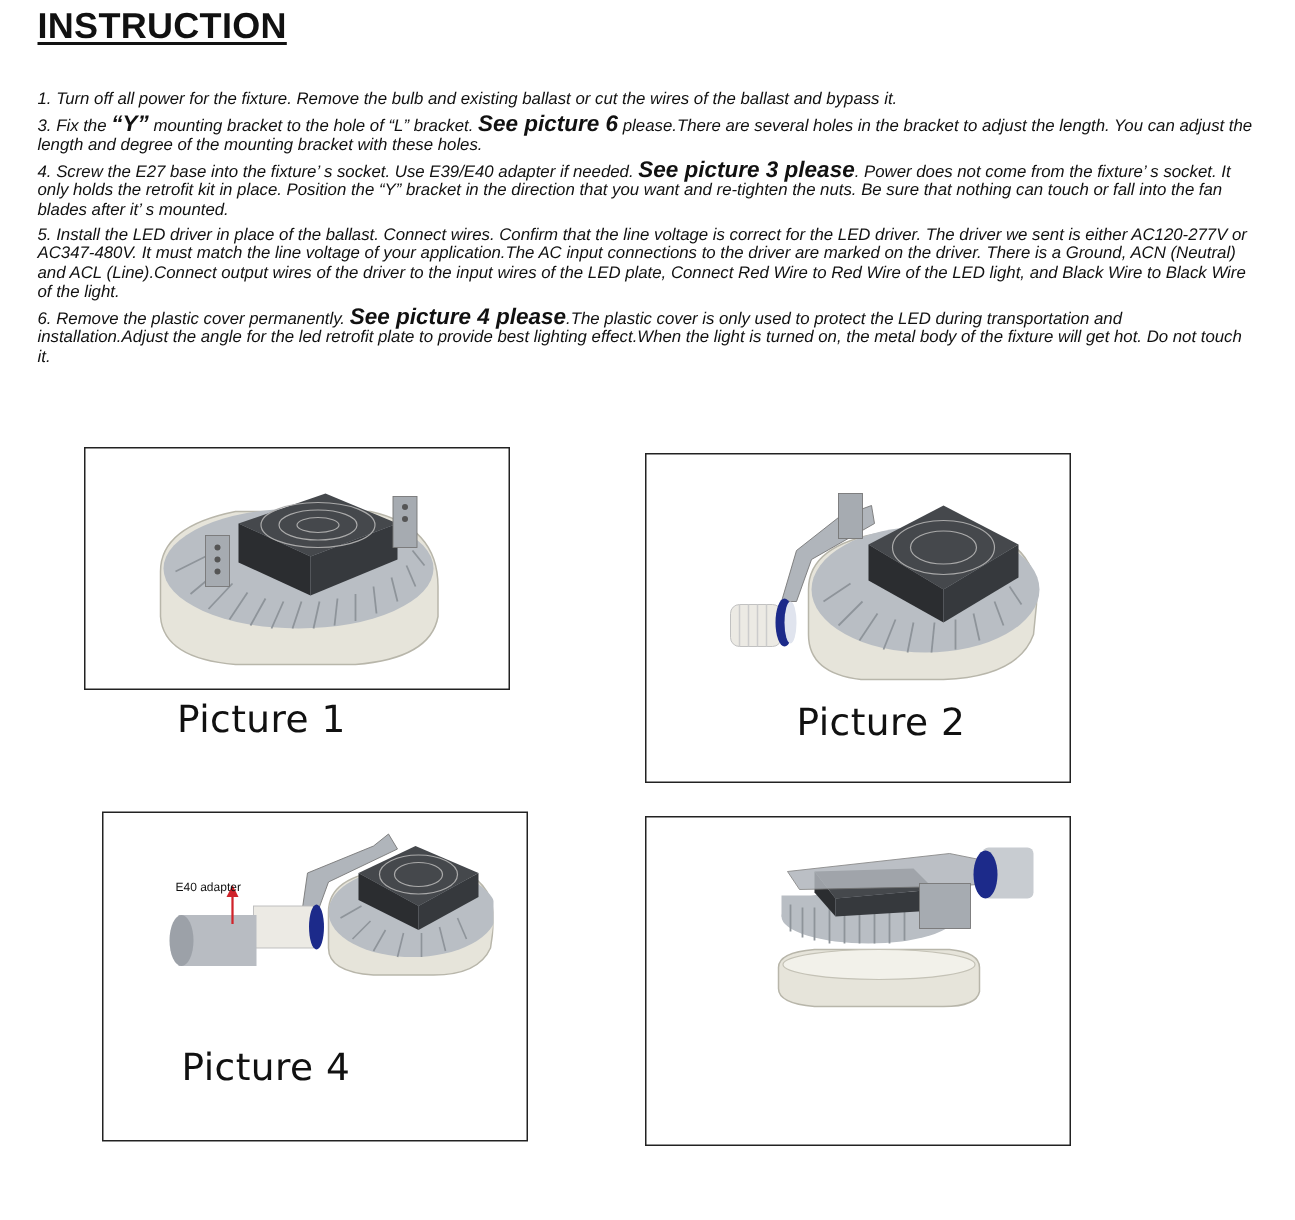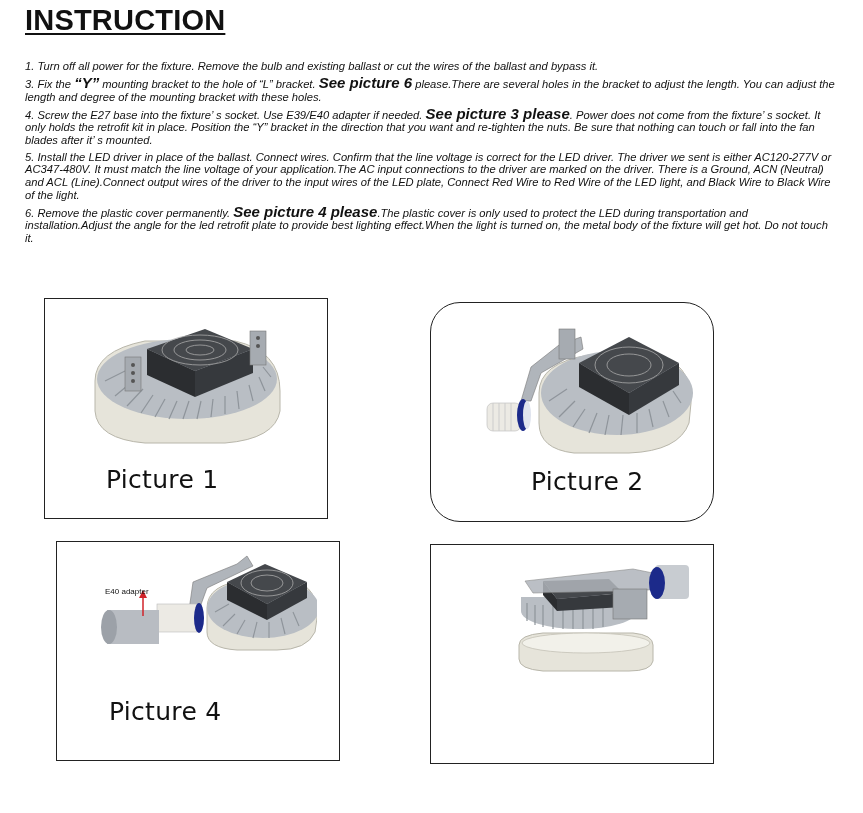--- a/index.html
+++ b/index.html
@@ -2,21 +2,21 @@
 <html><head>
 <meta charset="utf-8">
 <style>
   html, body { margin: 0; padding: 0; background: #ffffff; }
   body {
     width: 863px; height: 813px; position: relative; overflow: hidden;
     font-family: "Liberation Sans", sans-serif; color: #111;
   }
   .title {
     position: absolute; left: 25px; top: 4px;
-    font-size: 29px; font-weight: bold; letter-spacing: 0.2px;
+    font-size: 24px; font-weight: bold; letter-spacing: 0.2px;
     text-decoration: underline; text-decoration-thickness: 2px; text-underline-offset: 3px;
     color: #111;
   }
   .steps {
     position: absolute; left: 25px; top: 60px; width: 810px;
     font-size: 11.2px; line-height: 12.6px;
   }
   .step { margin: 0 0 4.4px 0; font-style: italic; }
   .big { font-size: 15px; font-weight: bold; }
   .bigq { font-size: 15px; font-weight: bold; }
@@ -48,21 +48,21 @@
     <span>4.</span><span> Screw the E27 base into the fixture’ s socket. Use E39/E40 adapter if needed. </span><span class="big">See picture 3 please</span><span>. Power does not come from the fixture’ s socket. It only holds the retrofit kit in place. Position the “Y” bracket in the direction that you want and re-tighten the nuts. Be sure that nothing can touch or fall into the fan blades after it’ s mounted.</span>
   </p>
   <p class="step">
     <span>5.</span><span> Install the LED driver in place of the ballast. Connect wires. Confirm that the line voltage is correct for the LED driver. The driver we sent is either AC120-277V or AC347-480V. It must match the line voltage of your application.The AC input connections to the driver are marked on the driver. There is a Ground, ACN (Neutral) and ACL (Line).Connect output wires of the driver to the input wires of the LED plate, Connect Red Wire to Red Wire of the LED light, and Black Wire to Black Wire of the light.</span>
   </p>
   <p class="step">
     <span>6.</span><span> Remove the plastic cover permanently. </span><span class="big">See picture 4 please</span><span>.The plastic cover is only used to protect the LED during transportation and installation.Adjust the angle for the led retrofit plate to provide best lighting effect.When the light is turned on, the metal body of the fixture will get hot. Do not touch it.</span>
   </p>
 </div>
 
-<div class="frame" style="left:44px; top:298px; width:284px; height:221px;">
+<div class="frame" style="left:56px; top:298px; width:284px; height:162px;">
   <svg class="art" style="left:40px; top:12px;" width="200" height="140" viewBox="0 0 200 140">
 
     <path d="M10 70 Q10 40 60 30 L150 30 Q195 40 195 80 L195 100 Q190 128 140 132 L60 132 Q12 128 10 100 Z" fill="#e6e4da" stroke="#b8b6aa" stroke-width="1"></path>
 
     <ellipse cx="102" cy="68" rx="90" ry="40" fill="#b9bec4"></ellipse>
     <g stroke="#8e949a" stroke-width="1.2">
       <line x1="20" y1="70" x2="40" y2="60"></line>
         <line x1="30" y1="85" x2="48" y2="70"></line>
         <line x1="42" y1="95" x2="58" y2="78"></line>
       <line x1="56" y1="102" x2="68" y2="84"></line>
@@ -89,21 +89,21 @@
     <rect x="165" y="20" width="16" height="34" fill="#a6abb1" stroke="#777" stroke-width="0.6"></rect>
     <circle cx="48" cy="54" r="2" fill="#555"></circle>
       <circle cx="48" cy="62" r="2" fill="#555"></circle>
       <circle cx="48" cy="70" r="2" fill="#555"></circle>
     <circle cx="173" cy="27" r="2" fill="#555"></circle>
       <circle cx="173" cy="35" r="2" fill="#555"></circle>
   </svg>
   <div class="caption" style="left:61px; top:166px;">Picture 1</div>
 </div>
 
-<div class="frame" style="left:430px; top:302px; width:284px; height:220px;border-radius:30px;">
+<div class="frame" style="left:430px; top:302px; width:284px; height:220px;">
   <svg class="art" style="left:48px; top:20px;" width="220" height="135" viewBox="0 0 220 135">
     <path d="M60 70 Q60 40 110 32 L170 30 Q214 38 212 80 L210 100 Q200 128 150 130 L95 130 Q60 126 60 100 Z" fill="#e6e4da" stroke="#b8b6aa" stroke-width="1"></path>
     <ellipse cx="138" cy="70" rx="76" ry="42" fill="#b9bec4"></ellipse>
     <g stroke="#8e949a" stroke-width="1.2">
       <line x1="70" y1="78" x2="88" y2="66"></line>
         <line x1="80" y1="94" x2="96" y2="78"></line>
         <line x1="94" y1="104" x2="106" y2="86"></line>
       <line x1="110" y1="110" x2="118" y2="90"></line>
         <line x1="126" y1="112" x2="130" y2="92"></line>
         <line x1="142" y1="112" x2="144" y2="92"></line>
@@ -127,21 +127,21 @@
         <line x1="20" y1="80" x2="20" y2="108"></line>
         <line x1="26" y1="80" x2="26" y2="108"></line>
         <line x1="32" y1="80" x2="32" y2="108"></line>
       </g>
     <ellipse cx="44" cy="92" rx="6" ry="16" fill="#1c2a8a"></ellipse>
     <ellipse cx="48" cy="92" rx="4" ry="14" fill="#e0e4ee"></ellipse>
   </svg>
   <div class="caption" style="left:100px; top:164px;">Picture 2</div>
 </div>
 
-<div class="frame" style="left:56px; top:541px; width:284px; height:220px;">
+<div class="frame" style="left:68px; top:541px; width:284px; height:220px;">
   <svg class="art" style="left:40px; top:10px;" width="220" height="100" viewBox="0 0 220 100">
     <path d="M110 56 Q110 32 150 28 L196 28 Q222 36 220 66 L218 80 Q210 98 180 98 L140 98 Q110 96 110 80 Z" fill="#e6e4da" stroke="#b8b6aa" stroke-width="1"></path>
     <ellipse cx="166" cy="56" rx="56" ry="30" fill="#b9bec4"></ellipse>
     <g stroke="#8e949a" stroke-width="1.1">
       <line x1="118" y1="60" x2="132" y2="52"></line>
         <line x1="126" y1="74" x2="138" y2="62"></line>
         <line x1="140" y1="82" x2="148" y2="68"></line>
       <line x1="156" y1="86" x2="160" y2="70"></line>
         <line x1="172" y1="86" x2="172" y2="70"></line>
         <line x1="188" y1="82" x2="184" y2="66"></line>

